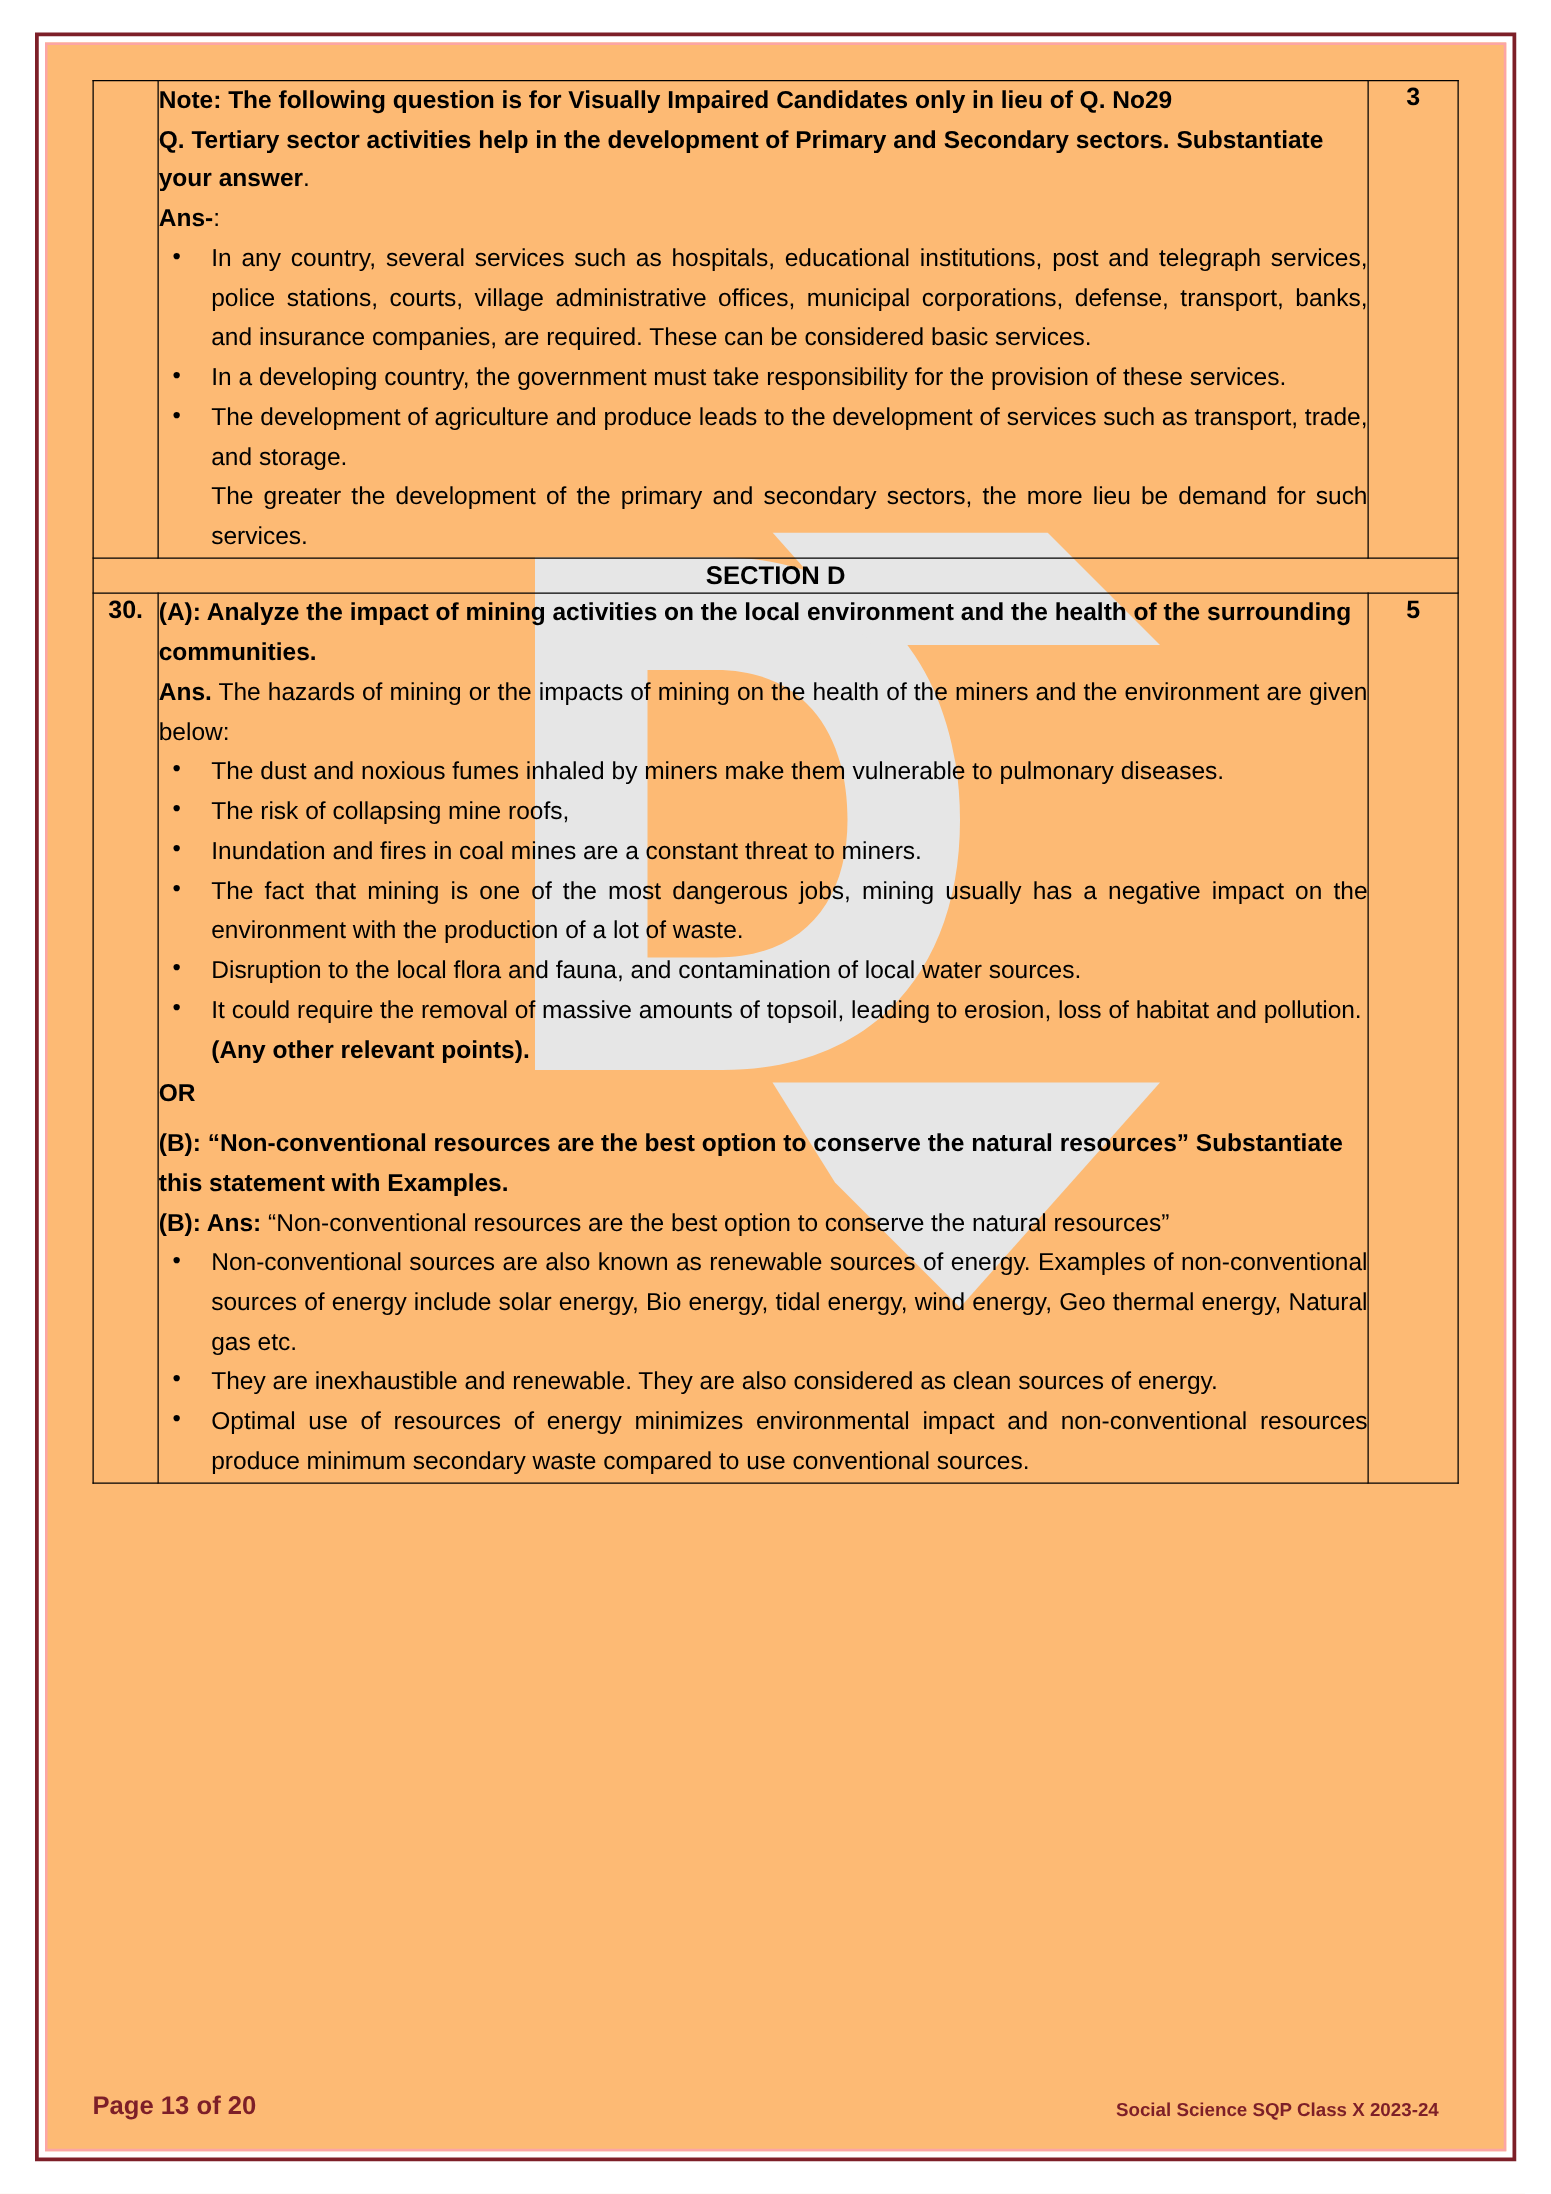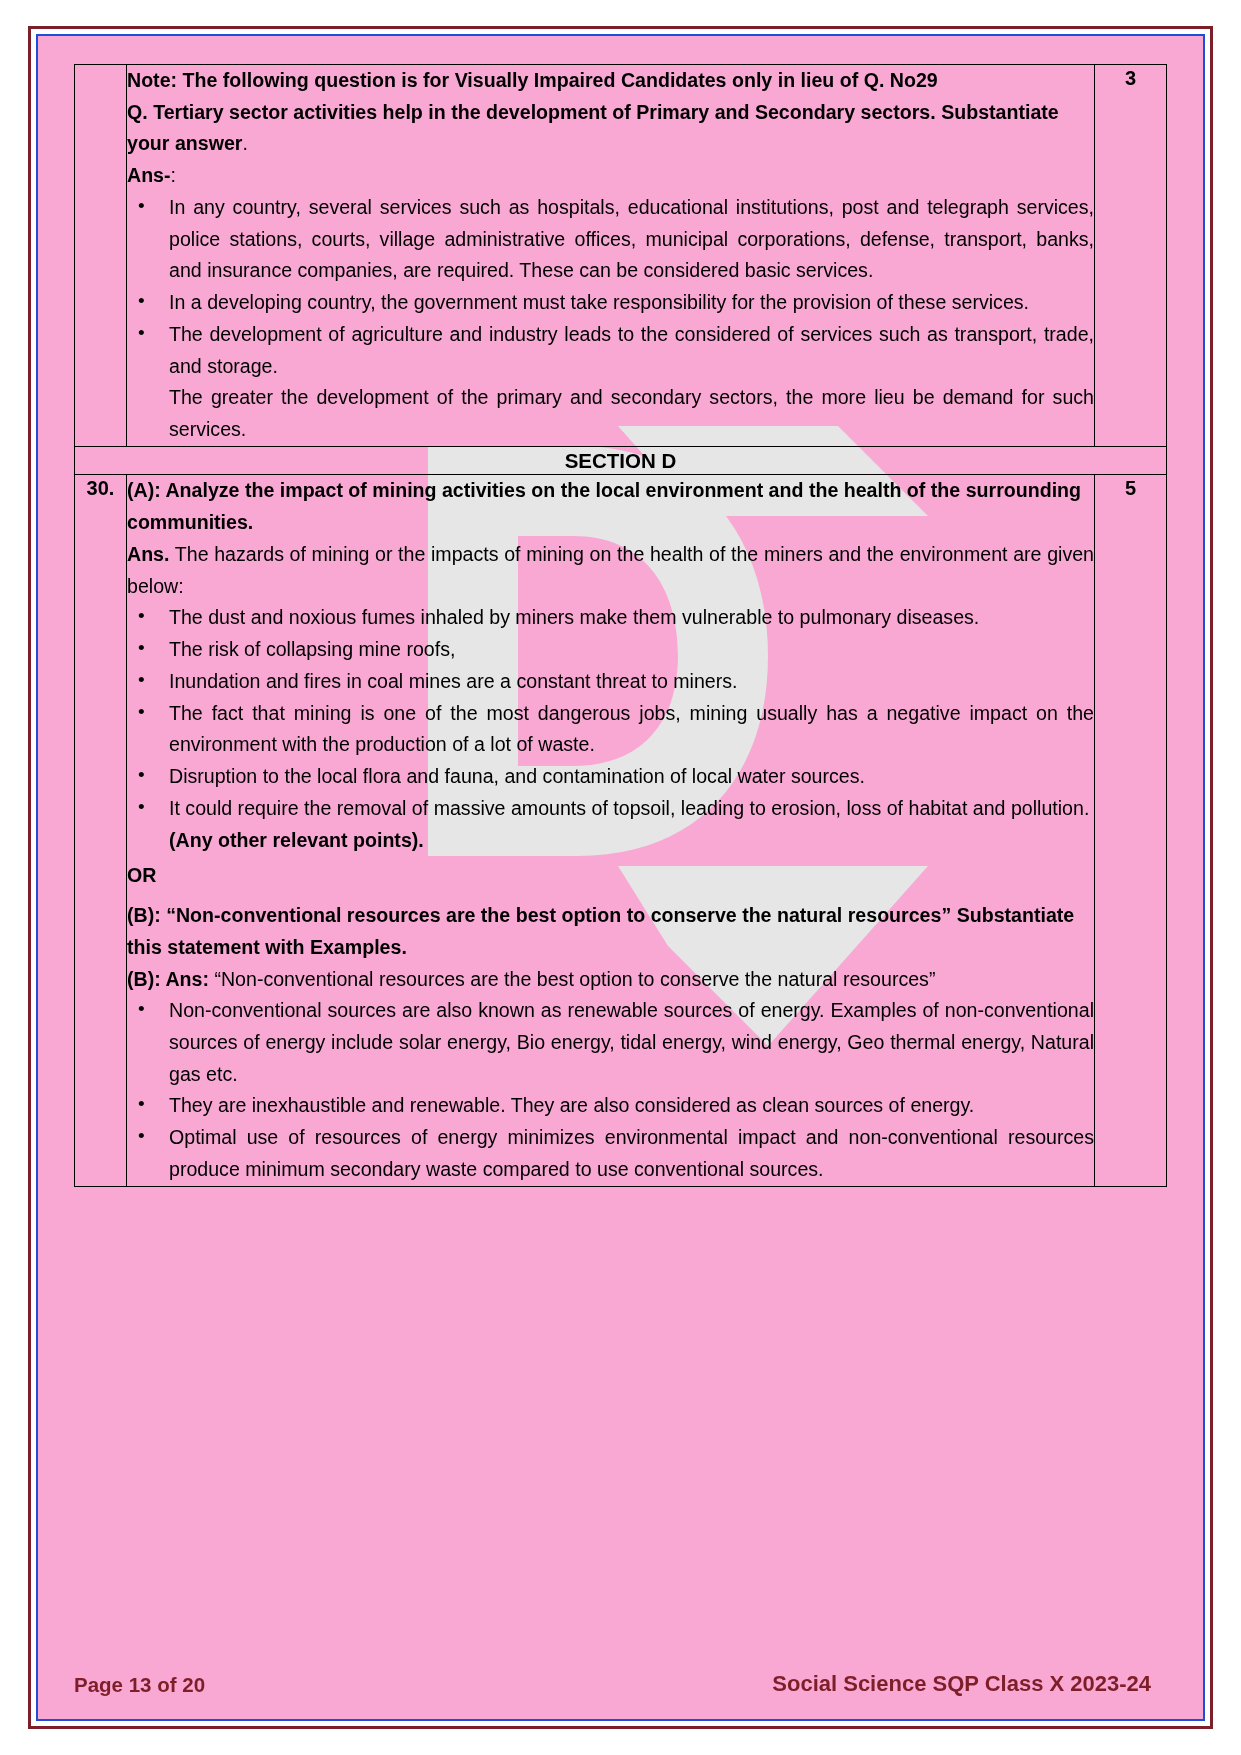--- a/index.html
+++ b/index.html
@@ -18,23 +18,23 @@
   
   .page-frame-outer {
     position: absolute;
     left: 28px; top: 26px;
     width: 1185px; height: 1703px;
     border: 3px solid #7d1f28;
     padding: 5px;
   }
   .page-frame-inner {
     width: 100%; height: 100%;
-    border: 2px solid #1d4ed8;
-    position: relative;
-    background: #f9a8d4;
+    border: 2px solid #fca5a5;
+    position: relative;
+    background: #fdba74;
   }
 
   .page-inner-pad {
     position: absolute;
     left: 0; top: 0; right: 0; bottom: 0;
     padding: 28px 36px 20px 36px;
   }
 
   
   .watermark {
@@ -143,21 +143,21 @@
     z-index: 3;
   }
   .footer-left {
     font-weight: bold;
     font-size: 20.5px;
     color: #7d1f28;
   }
   .footer-right {
     margin-left: auto;
     font-weight: bold;
-    font-size: 22px;
+    font-size: 15px;
     color: #7d1f28;
     padding-right: 22px;
   }
 </style>
 </head>
 <body>
 
 <div class="page-frame-outer">
   <div class="page-frame-inner">
     <div class="page-inner-pad">
@@ -180,21 +180,21 @@
 
           <tr>
             <td class="cell-num"></td>
             <td class="cell-body">
               <div class="para noj"><span class="b">Note:</span><span class="b"> The following question is for Visually Impaired Candidates only in lieu of Q. No29</span></div>
               <div class="para noj"><span class="b">Q. Tertiary sector activities help in the development of Primary and Secondary sectors. Substantiate your answer</span><span>.</span></div>
               <div class="para noj"><span class="b">Ans-</span><span>:</span></div>
               <ul class="bullets">
                 <li>In any country, several services such as hospitals, educational institutions, post and telegraph services, police stations, courts, village administrative offices, municipal corporations, defense, transport, banks, and insurance companies, are required. These can be considered basic services.</li>
                 <li>In a developing country, the government must take responsibility for the provision of these services.</li>
-                <li>The development of agriculture and industry leads to the considered of services such as transport, trade, and storage.</li>
+                <li>The development of agriculture and produce leads to the development of services such as transport, trade, and storage.</li>
                 <li class="nobullet">The greater the development of the primary and secondary sectors, the more lieu be demand for such services.</li>
               </ul>
             </td>
             <td class="cell-mark">3</td>
           </tr>
 
           <tr>
             <td class="banner banner-d" colspan="3">SECTION D</td>
           </tr>
 

